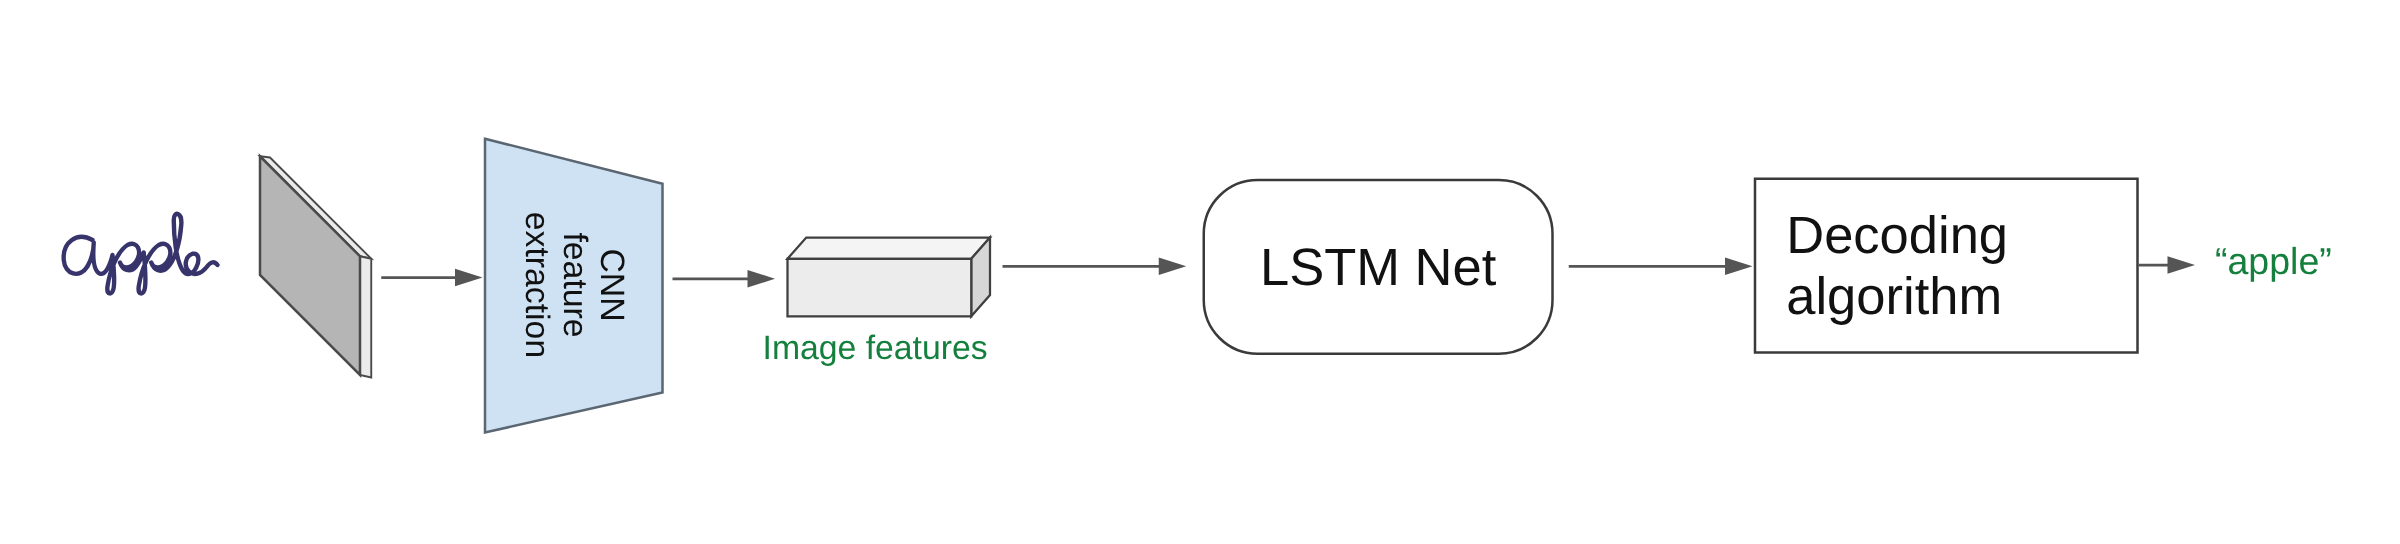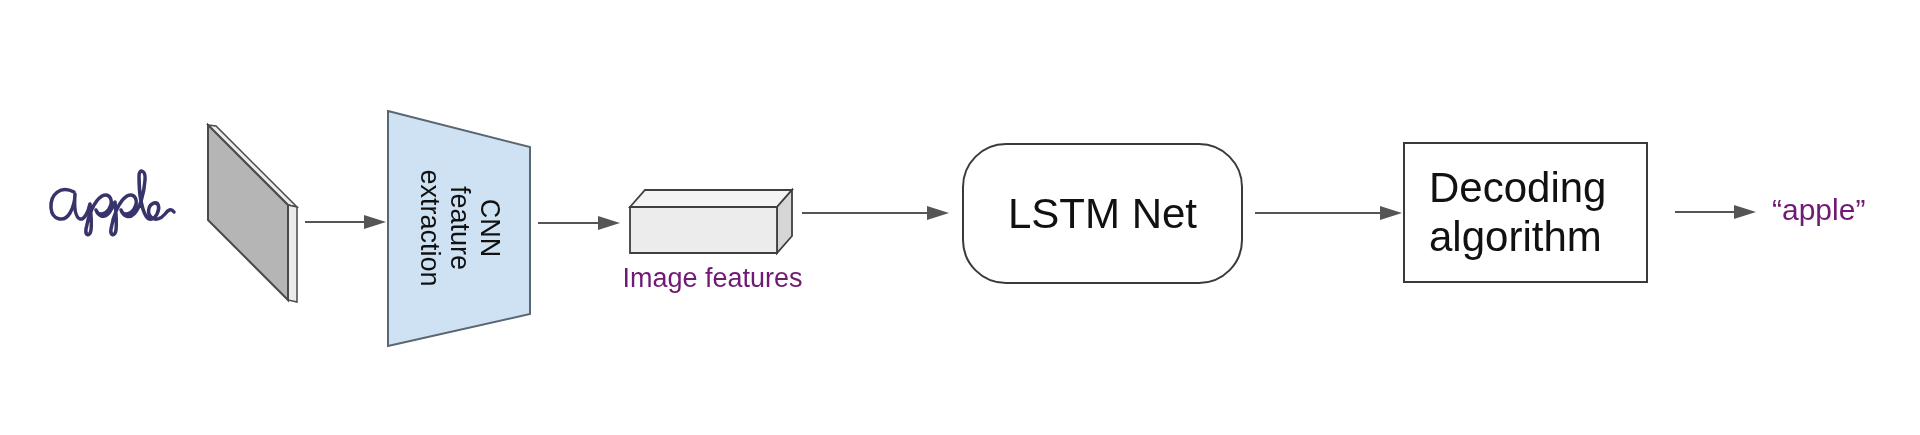--- a/index.html
+++ b/index.html
@@ -24,31 +24,30 @@
   .shape-stroke   { stroke: #4a4a4a; stroke-width: 2; }
   .shape-stroke-t { stroke: #4a4a4a; stroke-width: 1.5; }
   .trap-stroke    { stroke: #5a6672; stroke-width: 2; }
   .box-stroke     { stroke: #3f3f3f; stroke-width: 1.8; }
   .arrow-line     { stroke: #555555; stroke-width: 2.2; fill: none; }
   .arrow-head     { fill: #555555; stroke: none; }
   .hand-path      { fill: none; stroke-width: 3.5; stroke-linecap: round; stroke-linejoin: round; }
 
   .label {
     position: absolute;
-    color: #701a75;
+    color: #15803d;
     white-space: nowrap;
   }
   .caption-input {
     left: 28px; top: 247px;
     font-size: 28px;
   }
   .caption-features {
     left: 610px; top: 263px;
     width: 205px;
-    text-align: center;
     font-size: 27px;
   }
   .cnn-label {
     position: absolute;
     left: 379px; top: 178px;
     width: 160px; height: 100px;
     display: flex;
     align-items: center;
     justify-content: center;
     text-align: center;
@@ -69,21 +68,21 @@
   }
   .node-lstm {
     left: 962px; top: 143px;
     width: 281px; height: 141px;
     border-radius: 44px;
     justify-content: center;
     font-size: 42px;
   }
   .node-decoding {
     left: 1403px; top: 142px;
-    width: 245px; height: 141px;
+    width: 308px; height: 141px;
     padding-left: 24px;
     font-size: 42px;
     line-height: 1.15;
     white-space: pre-line;
   }
   .output-word {
     left: 1772px; top: 193px;
     font-size: 30px;
   }
 </style>

